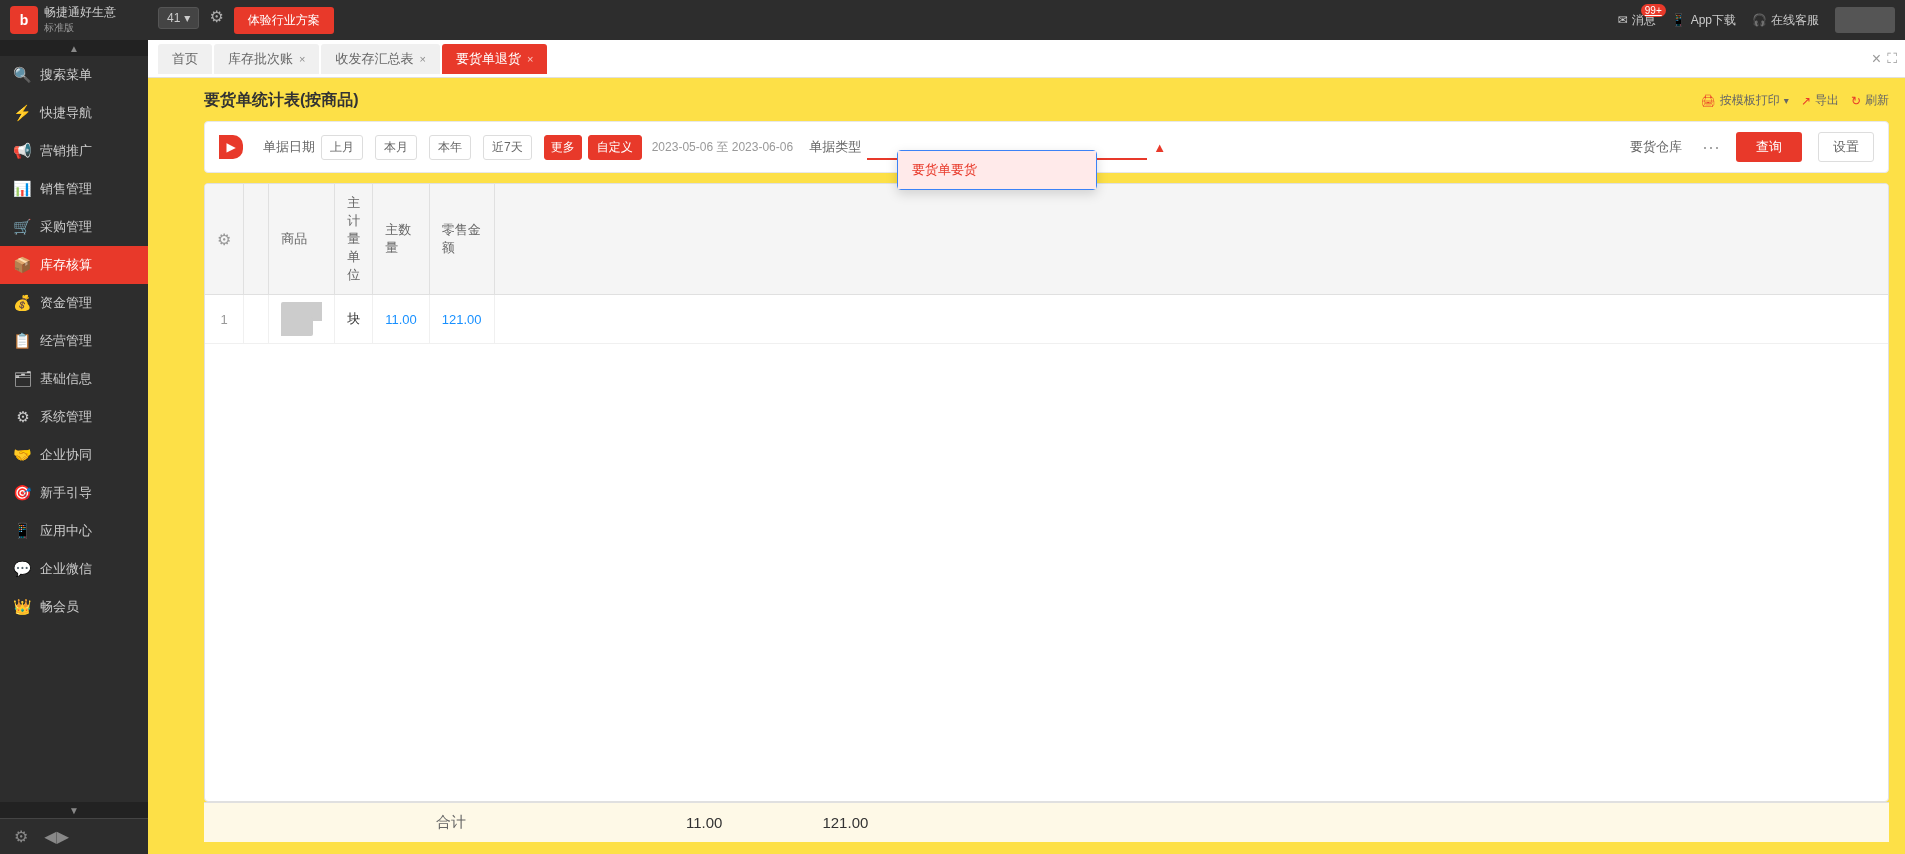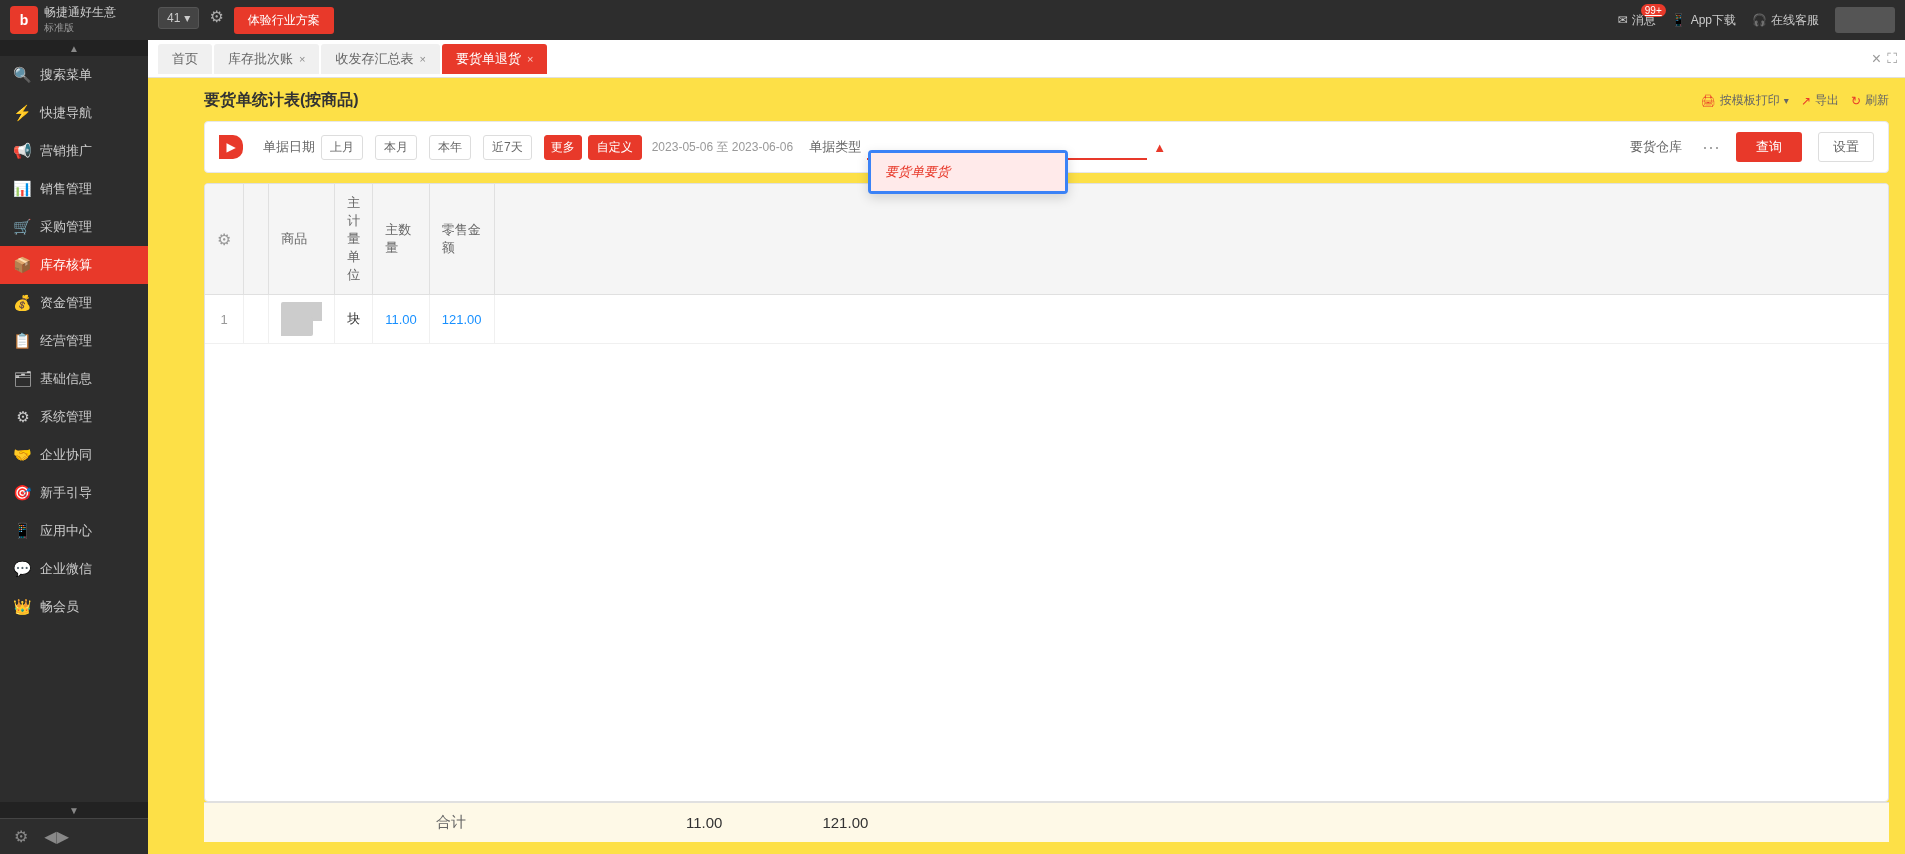--- a/index.html
+++ b/index.html
@@ -359,28 +359,27 @@
       padding: 5px 14px;
       border-radius: 3px;
       cursor: pointer;
       font-size: 13px;
     }
 
     
     .dropdown-overlay {
       position: absolute;
       top: 72px;
-      left: 680px;
+      left: 709px;
       z-index: 100;
       background: white;
-      border: 3px solid #3b82f6;
+      border: 1px solid #3b82f6;
       border-radius: 4px;
       box-shadow: 0 4px 12px rgba(0,0,0,0.15);
       width: 200px;
-      font-style: italic;
     }
     .dropdown-item {
       padding: 10px 14px;
       cursor: pointer;
       font-size: 13px;
       color: #333;
     }
     .dropdown-item.selected { background: #ffeaea; color: #e8392a; }
 
     

